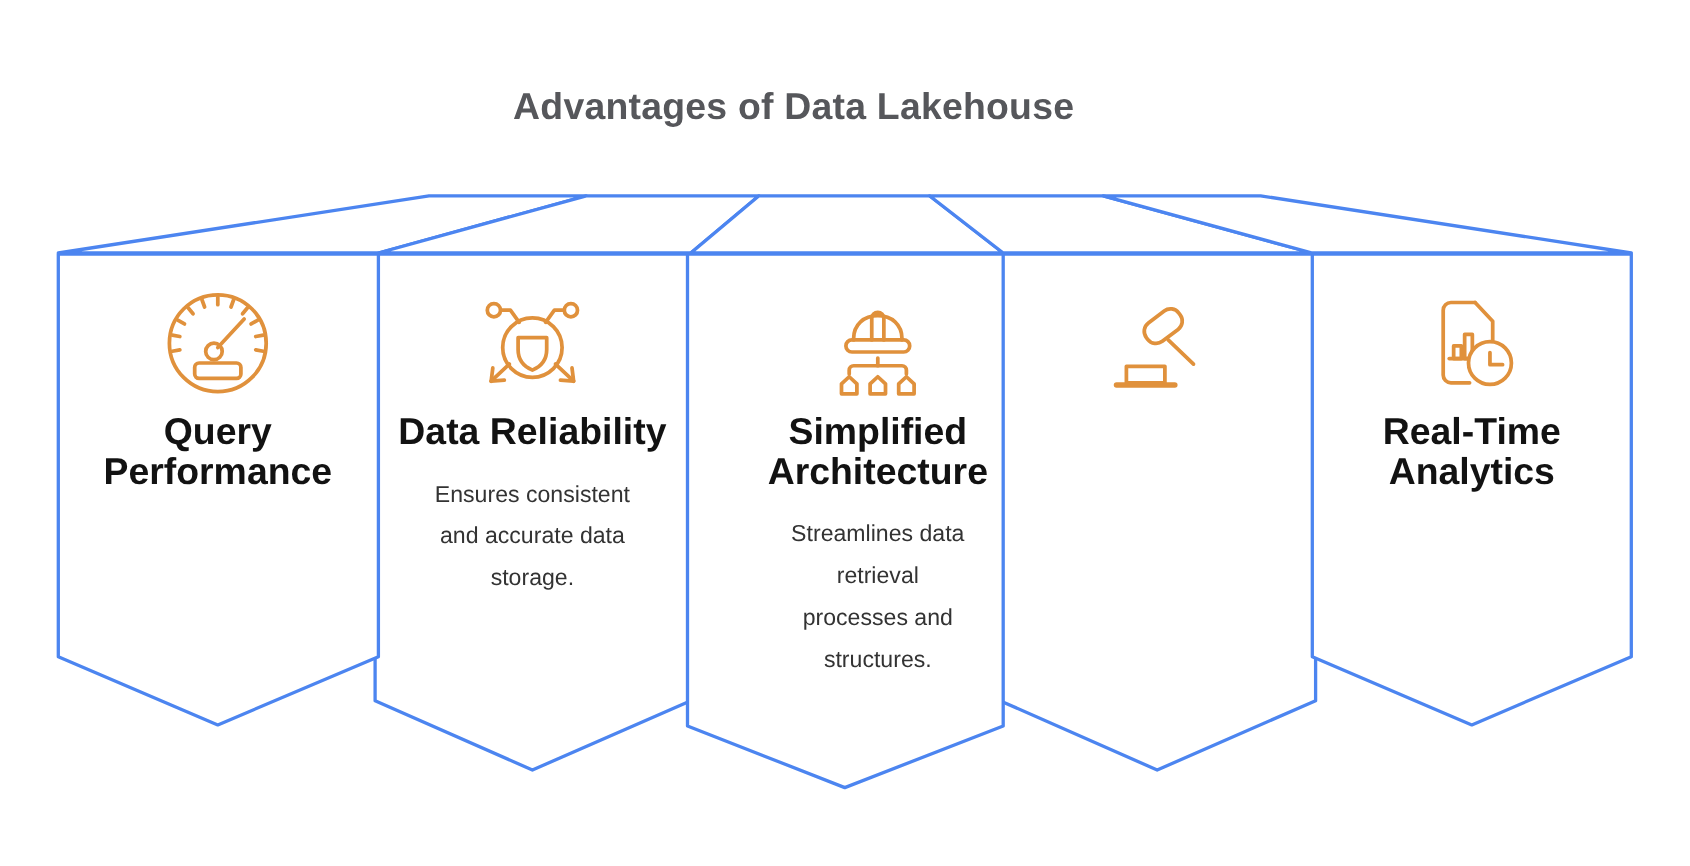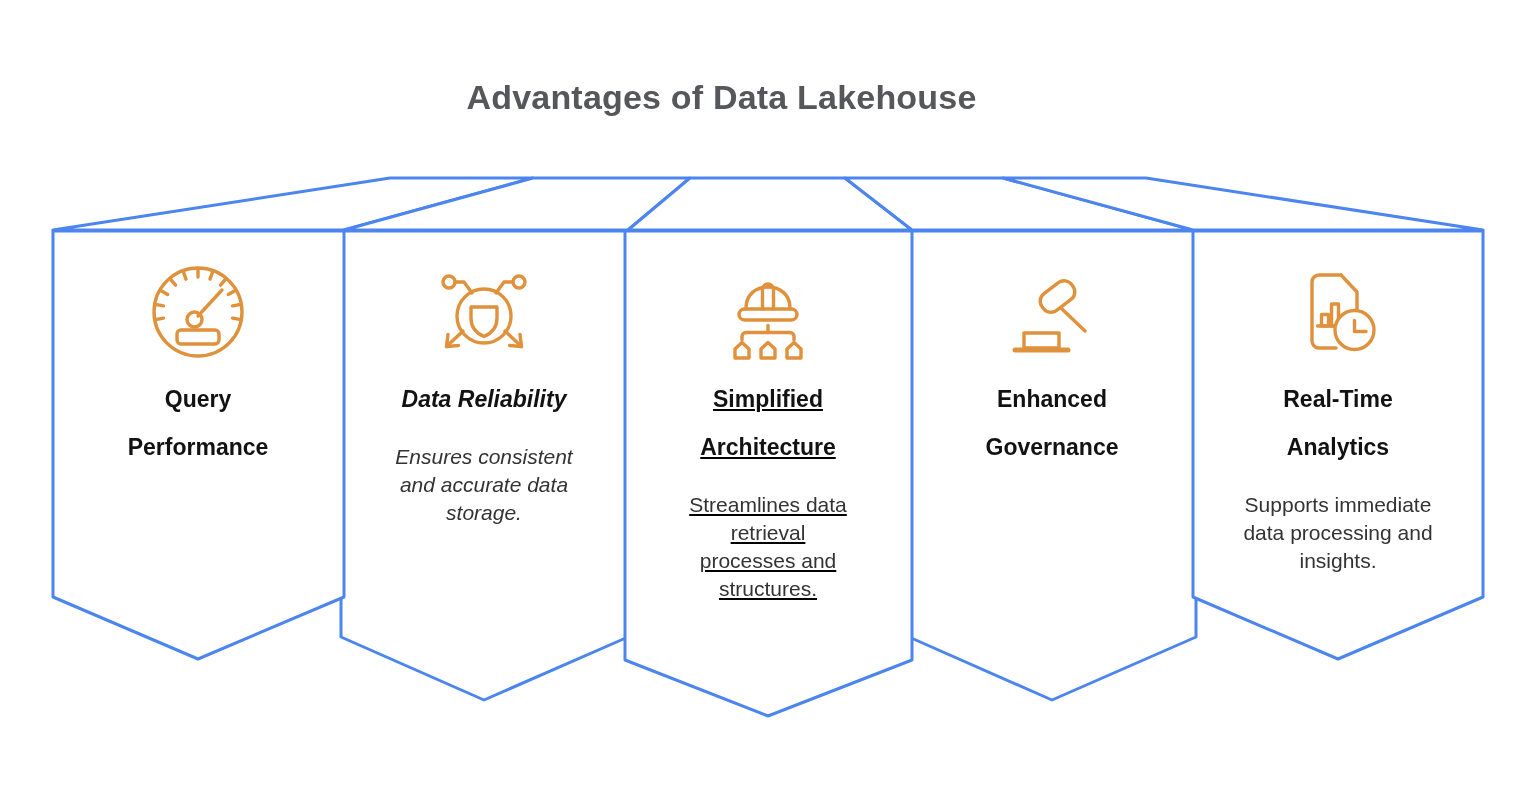--- a/index.html
+++ b/index.html
@@ -30,25 +30,25 @@
     position:absolute;top:262px;width:260px;
     display:flex;flex-direction:column;align-items:center;
     text-align:center;
   }
   .icon-wrap{height:100px;display:flex;align-items:center;justify-content:center;}
   .icon{stroke:var(--icon-orange);fill:none;stroke-width:3.4;
     stroke-linecap:round;stroke-linejoin:round;}
   .icon .fillwhite{fill:#fff;}
   .icon .thick{stroke-width:5;}
   .banner-title{
-    margin-top:13px;font-size:23px;line-height:48px;font-weight:700;
+    margin-top:13px;font-size:34px;line-height:36px;font-weight:700;
     color:var(--card-title);white-space:pre-line;
   }
   .banner-desc{
-    margin-top:20px;font-size:21px;line-height:28px;
+    margin-top:20px;font-size:21px;line-height:38px;
     color:var(--card-body);white-space:pre-line;
   }
 </style>
 </head>
 <body>
 
 <div id="canvas">
 
   <div id="page-heading">Advantages of Data Lakehouse</div>
 
@@ -85,42 +85,42 @@
         <line x1="84.5" y1="56.1" x2="91.4" y2="57.3"></line>
         <line x1="50" y1="54" x2="74" y2="28"></line>
         <circle cx="46.5" cy="57.5" r="7.5"></circle>
         <rect x="29" y="68" width="42" height="14" rx="4"></rect>
       </svg>
     </div>
     <div class="banner-title">Query
 Performance</div>
   </div>
 
-  <div class="banner-content" style="left:354px;font-style:italic;">
+  <div class="banner-content" style="left:354px;">
     <div class="icon-wrap">
       <svg class="icon" width="100" height="100" viewBox="0 0 100 100">
         <circle cx="50" cy="54" r="27"></circle>
         <path d="M37,45 h26 v11 q0,13 -13,18.5 q-13,-5.5 -13,-18.5 z"></path>
         <circle cx="15" cy="20" r="6"></circle>
         <circle cx="85" cy="20" r="6"></circle>
         <path d="M21.5,20 h8.5 l8,11"></path>
         <path d="M78.5,20 h-8.5 l-8,11"></path>
         <path d="M29,69 L12.5,84.5"></path>
         <path d="M24.5,83.5 L12.5,84.5 L14,72.5"></path>
         <path d="M71,69 L87.5,84.5"></path>
         <path d="M75.5,83.5 L87.5,84.5 L86,72.5"></path>
       </svg>
     </div>
     <div class="banner-title">Data Reliability</div>
     <div class="banner-desc">Ensures consistent
 and accurate data
 storage.</div>
   </div>
 
-  <div class="banner-content" style="left:638px;text-decoration:underline;">
+  <div class="banner-content" style="left:668px;">
     <div class="icon-wrap">
       <svg class="icon" width="100" height="100" viewBox="0 0 100 100">
         <path d="M28,47 v-1 c0,-13 9.5,-21 22,-21 c12.5,0 22,8 22,21 v1"></path>
         <path d="M44.5,47 v-19.5 a5.5,5.5 0 0 1 11,0 V47"></path>
         <rect x="21" y="47" width="58" height="11" rx="5.5"></rect>
         <path d="M24,78 v-3.5 a4,4 0 0 1 4,-4 h44 a4,4 0 0 1 4,4 V78"></path>
         <line x1="50" y1="63.5" x2="50" y2="70.5"></line>
         <path d="M17,96 v-9 l7,-6.5 l7,6.5 v9 z"></path>
         <path d="M43,96 v-9 l7,-6.5 l7,6.5 v9 z"></path>
         <path d="M69,96 v-9 l7,-6.5 l7,6.5 v9 z"></path>
@@ -136,36 +136,31 @@
 
   <div class="banner-content" style="left:922px;">
     <div class="icon-wrap">
       <svg class="icon" width="100" height="100" viewBox="0 0 100 100">
         <rect x="37" y="24" width="37" height="21" rx="9.5" transform="rotate(-37 55.5 34.5)"></rect>
         <line x1="60" y1="47" x2="83" y2="69"></line>
         <rect x="22" y="71" width="35" height="15"></rect>
         <line class="thick" x1="13" y1="88" x2="66" y2="88"></line>
       </svg>
     </div>
-    <div class="banner-title">Enhanced
-Governance</div>
   </div>
 
   <div class="banner-content" style="left:1208px;">
     <div class="icon-wrap">
       <svg class="icon" width="100" height="100" viewBox="0 0 100 100">
         <path d="M53,13 H31 a7,7 0 0 0 -7,7 v59 a7,7 0 0 0 7,7 h17"></path>
         <path d="M53,13 l16,17 v17"></path>
         <line x1="29.5" y1="64" x2="51" y2="64"></line>
         <rect x="33.5" y="52.5" width="7" height="11.5"></rect>
         <rect x="43.5" y="42" width="7" height="22"></rect>
         <circle class="fillwhite" cx="66.5" cy="68" r="19.5"></circle>
         <path d="M66.5,58.5 V69.5 H78"></path>
       </svg>
     </div>
     <div class="banner-title">Real-Time
 Analytics</div>
-    <div class="banner-desc">Supports immediate
-data processing and
-insights.</div>
   </div>
 
 </div>
 
 </body></html>

